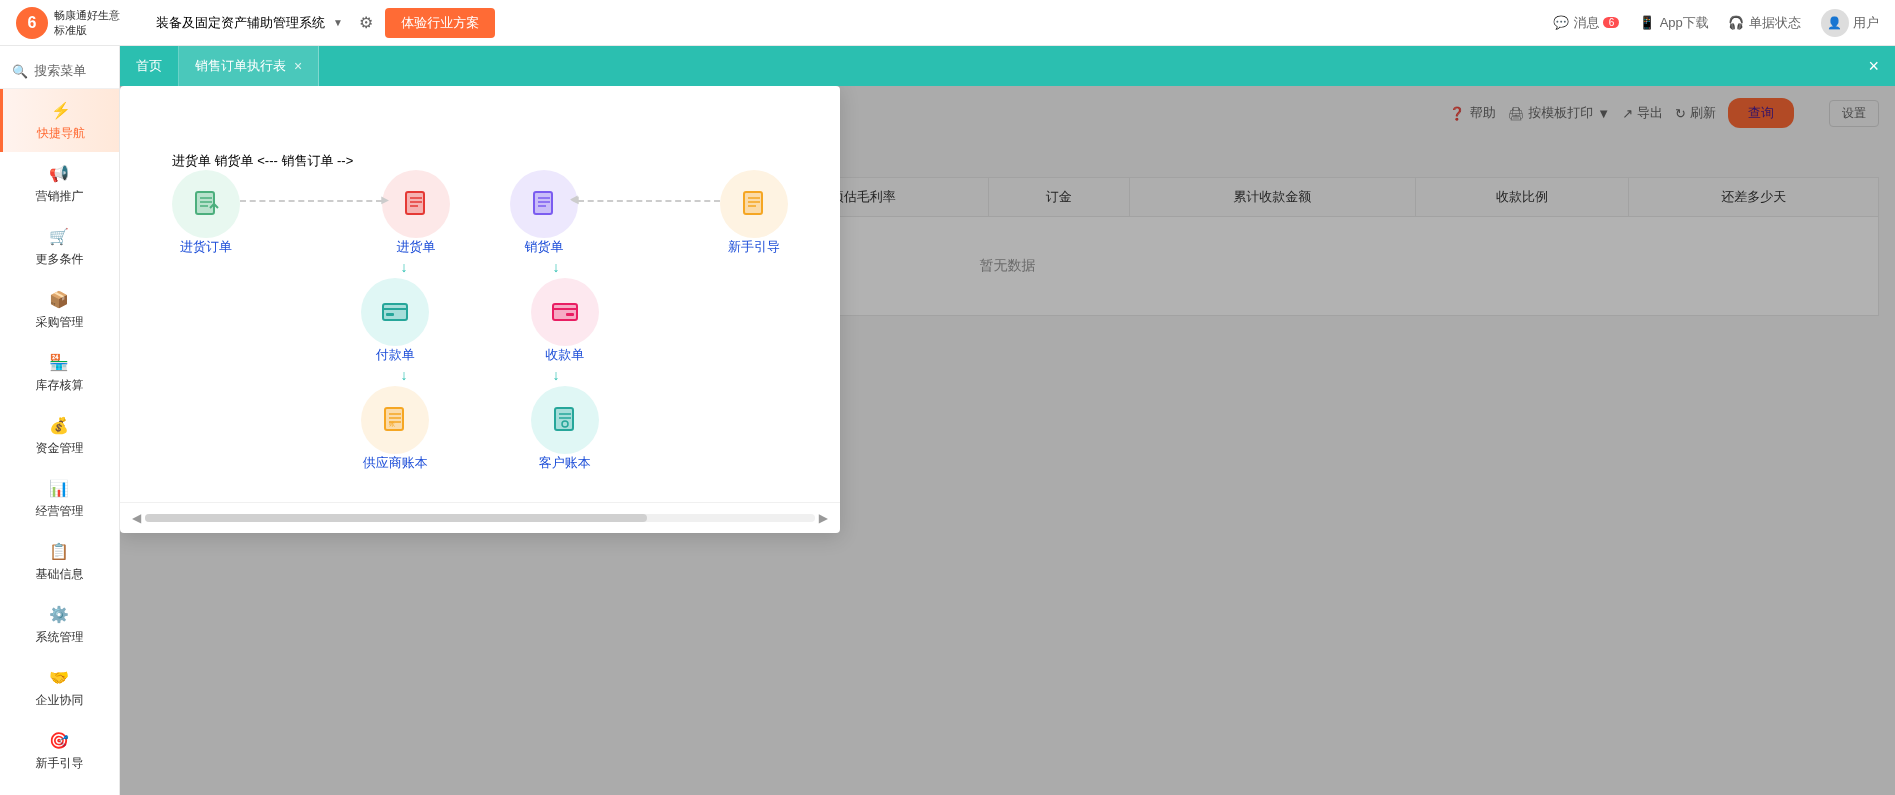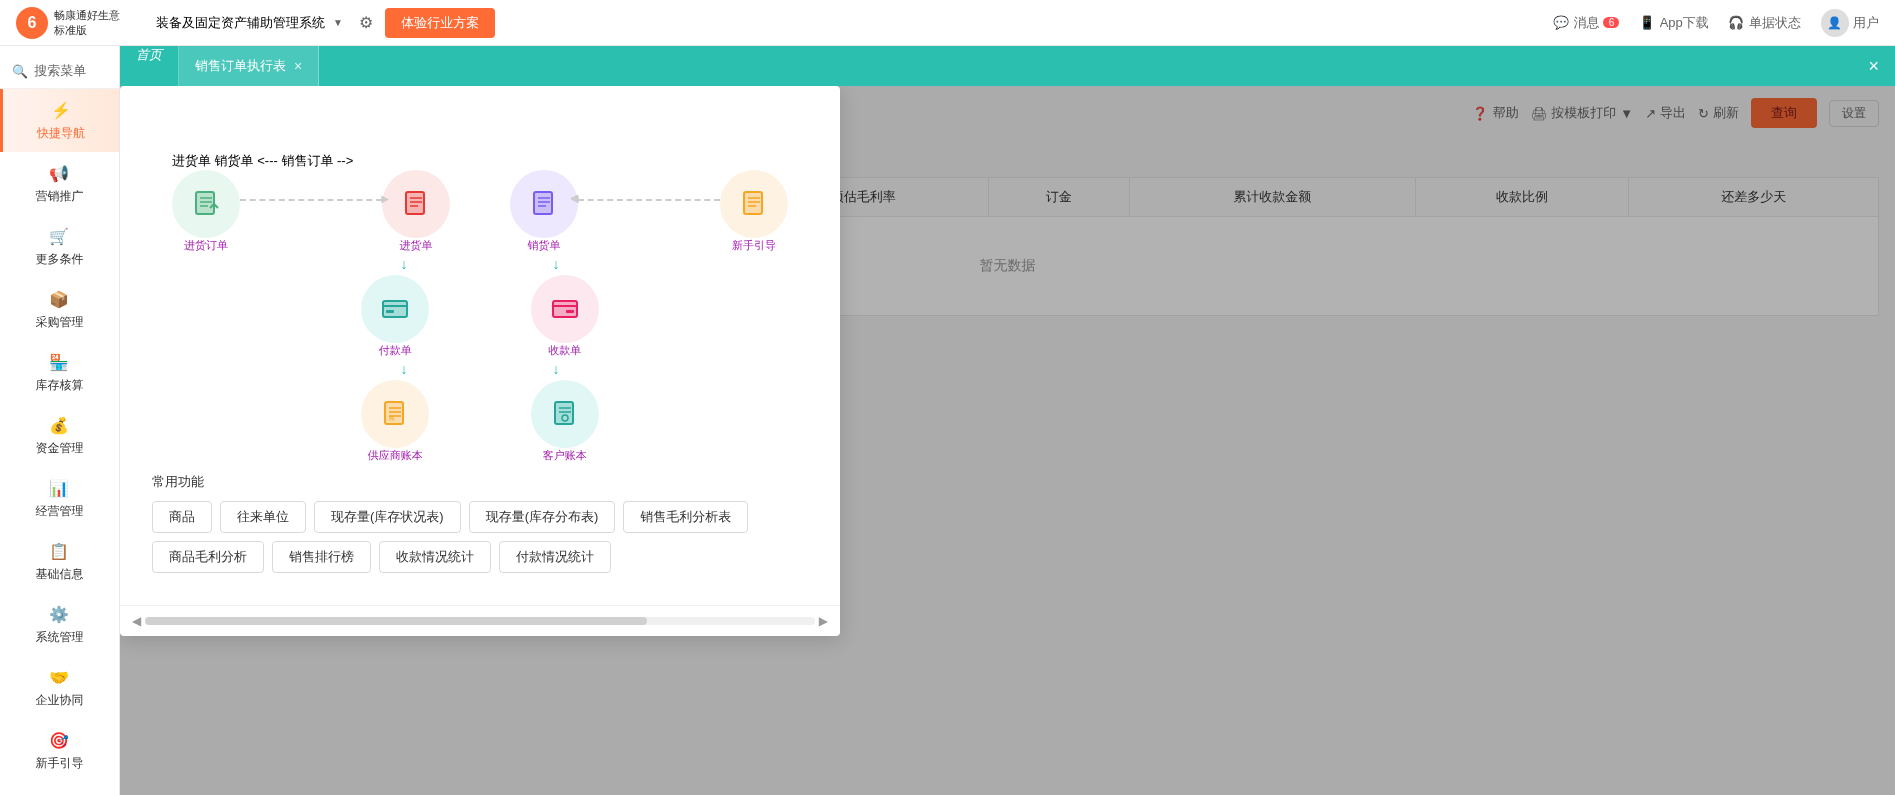--- a/index.html
+++ b/index.html
@@ -130,24 +130,23 @@
       display: flex;
       align-items: center;
       padding: 0 0 0 0;
       flex-shrink: 0;
     }
     .tab-home {
       padding: 0 16px;
       color: white;
       cursor: pointer;
       height: 100%;
-      display: flex; 
+      display: flex; align-items: center;
       font-size: 13px;
       border-right: 1px solid rgba(255,255,255,0.3);
-      font-style: italic;
     }
     .tab-item {
       padding: 0 16px;
       color: white;
       cursor: pointer;
       height: 100%;
       display: flex; align-items: center; gap: 8px;
       font-size: 13px;
       background: rgba(255,255,255,0.15);
       border-right: 1px solid rgba(255,255,255,0.3);
@@ -181,35 +180,36 @@
       justify-content: flex-end;
       gap: 12px;
       margin-bottom: 10px;
     }
     .toolbar-btn {
       display: flex; align-items: center; gap: 4px;
       color: #666; cursor: pointer; font-size: 13px;
     }
     .toolbar-btn-orange {
       background: #ff6b35;
-      color: #7f1d1d;
+      color: #4c1d95;
       border: none;
       padding: 6px 20px;
-      border-radius: 4px;
+      border-radius: 12px;
       cursor: pointer;
       font-size: 13px;
     }
     .toolbar-btn-gray {
       background: #f5f5f5;
       color: #666;
       border: 1px solid #d9d9d9;
       padding: 4px 12px;
       border-radius: 4px;
       cursor: pointer;
       font-size: 12px;
+      margin-left: 23px;
     }
 
     
     .filter-row {
       display: flex;
       align-items: center;
       gap: 10px;
       margin-bottom: 10px;
       flex-wrap: wrap;
     }
@@ -296,22 +296,22 @@
       font-size: 28px;
       cursor: pointer;
     }
     .flow-circle.green { background: #e8f8f0; color: #4caf7d; }
     .flow-circle.red { background: #fde8e8; color: #e53935; }
     .flow-circle.purple { background: #ede8fd; color: #7b5cf0; }
     .flow-circle.orange { background: #fef3e2; color: #f5a623; }
     .flow-circle.teal { background: #e0f7f5; color: #26a69a; }
     .flow-circle.pink { background: #fde8ef; color: #e91e63; }
     .flow-label {
-      font-size: 11px;
-      color: #a21caf;
+      font-size: 13px;
+      color: #1d4ed8;
       text-align: center;
     }
 
     .common-functions { margin-bottom: 12px; }
     .common-title {
       font-size: 13px;
       color: #333;
       margin-bottom: 10px;
     }
     .btn-grid {
@@ -724,34 +724,20 @@
                     </svg>
                   </div>
                   <span class="flow-label">客户账本</span>
                 </div>
                 <div style="width:80px;"></div>
                 <div style="width:68px;"></div>
               </div>
 
             </div>
 
-            <div class="common-functions">
-              <div class="common-title">常用功能</div>
-              <div class="btn-grid">
-                <button class="func-btn">商品</button>
-                <button class="func-btn">往来单位</button>
-                <button class="func-btn">现存量(库存状况表)</button>
-                <button class="func-btn">现存量(库存分布表)</button>
-                <button class="func-btn">销售毛利分析表</button>
-                <button class="func-btn">商品毛利分析</button>
-                <button class="func-btn">销售排行榜</button>
-                <button class="func-btn">收款情况统计</button>
-                <button class="func-btn">付款情况统计</button>
-              </div>
-            </div>
 
           </div>
 
           <div class="modal-scrollbar">
             <span class="scroll-arrow">◀</span>
             <div class="scrollbar-track">
               <div class="scrollbar-thumb"></div>
             </div>
             <span class="scroll-arrow">▶</span>
           </div>

